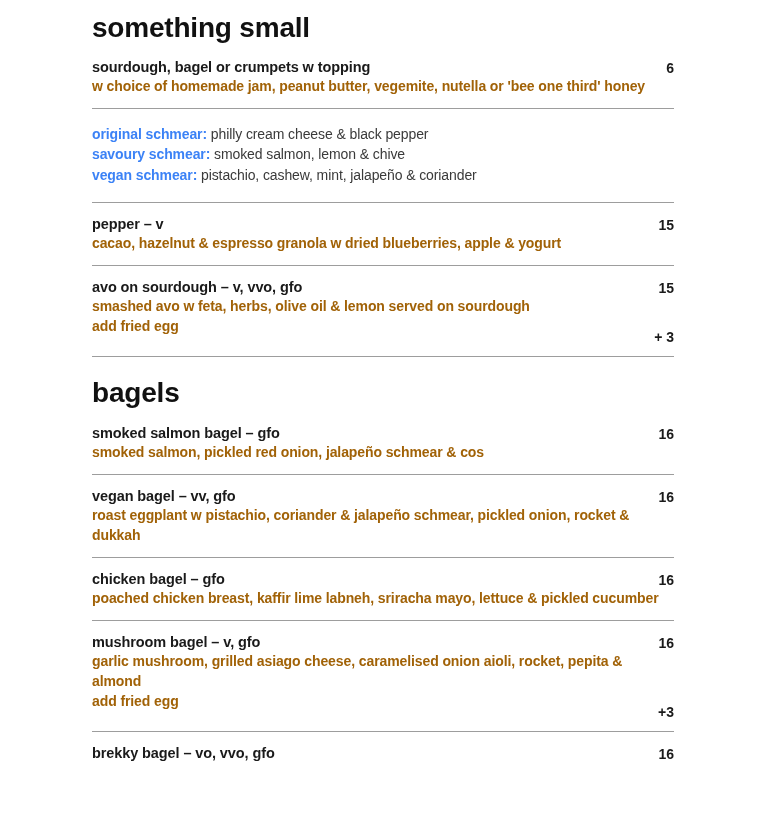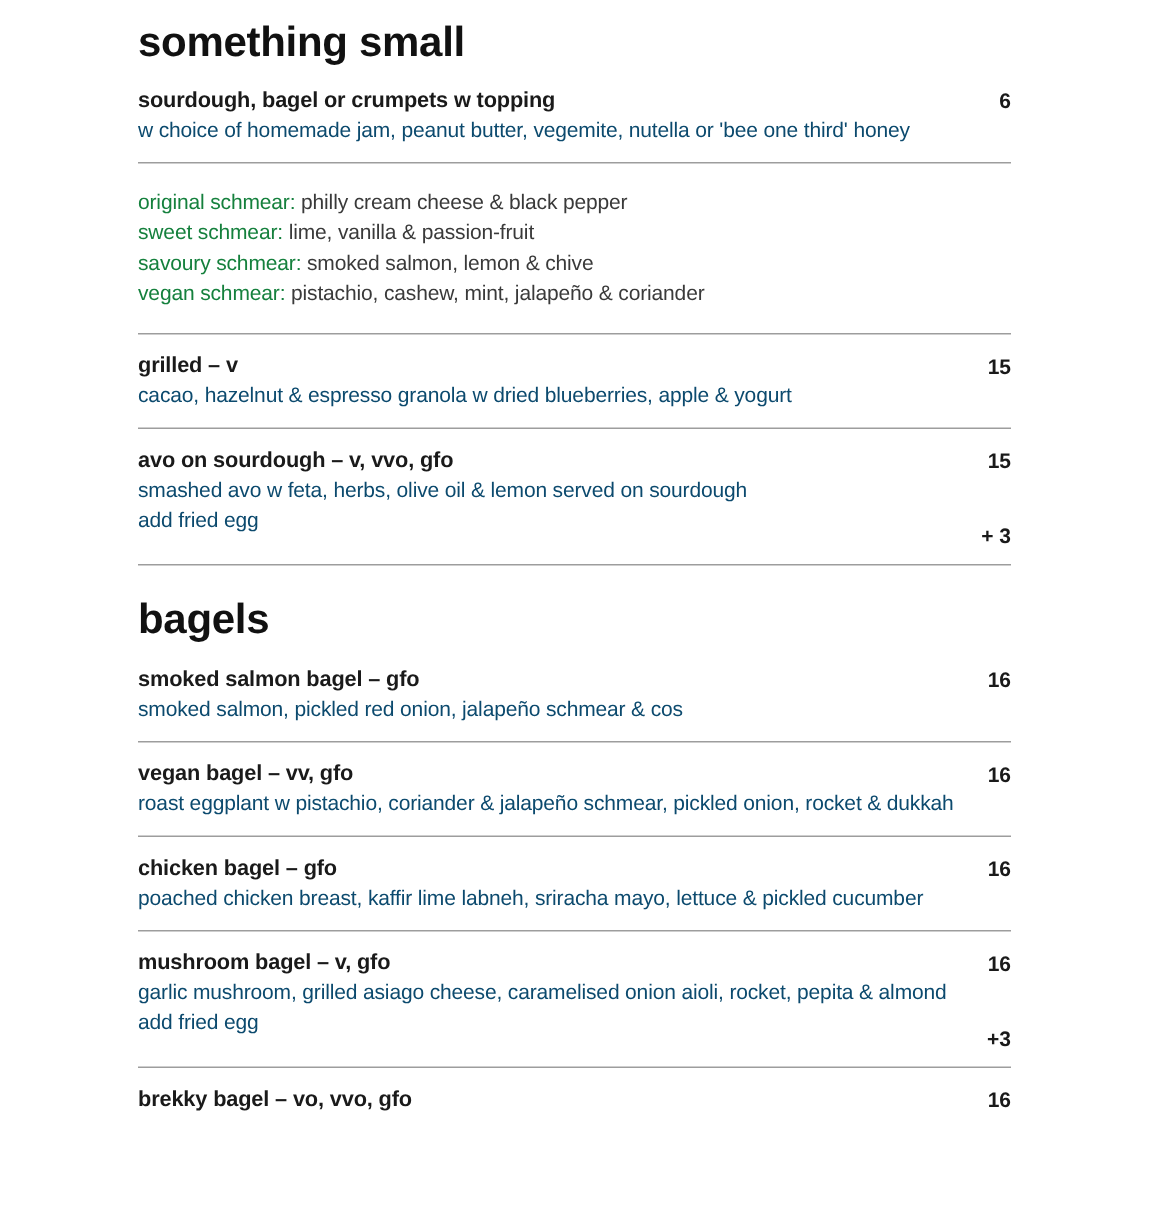--- a/index.html
+++ b/index.html
@@ -48,41 +48,41 @@
     margin-bottom: 0;
   }
   .item.no-rule {
     border-bottom: none;
   }
   .item + .item {
     padding-top: 12px;
   }
   .item-head {
     display: flex;
-    align-items: center;
+    align-items: flex-end;
     justify-content: space-between;
   }
   .item-title {
     font-size: 14.5px;
     font-weight: bold;
     color: #1a1a1a;
     letter-spacing: -0.1px;
     line-height: 1.25;
   }
   .item-price {
     font-size: 14px;
     font-weight: bold;
     color: #1a1a1a;
     white-space: nowrap;
     padding-left: 14px;
   }
   .item-desc {
     font-size: 14px;
-    font-weight: normal;
-    color: #0c4a6e;
+    font-weight: bold;
+    color: #a16207;
     line-height: 1.42;
     letter-spacing: -0.1px;
     margin-top: 1px;
   }
   .addon-row {
     display: flex;
     align-items: flex-start;
     justify-content: space-between;
   }
   .addon-row .item-desc {
@@ -97,22 +97,22 @@
     align-self: flex-end;
     margin-top: 12px;
   }
   .sub-line {
     font-size: 14px;
     color: #3a3a3a;
     line-height: 1.45;
     letter-spacing: -0.1px;
   }
   .sub-line .sub-label {
-    font-weight: normal;
-    color: #15803d;
+    font-weight: bold;
+    color: #3b82f6;
   }
   .sub-list {
     margin-top: 3px;
     margin-bottom: 2px;
   }
   .spacer-sm { height: 4px; }
 </style>
 </head>
 <body>
 
@@ -128,37 +128,34 @@
           <div class="item-price">6</div>
         </div>
         <div class="item-desc">w choice of homemade jam, peanut butter, vegemite, nutella or 'bee one third' honey</div>
       </div>
 
 
       <div class="item">
         <div class="sub-list">
           <div class="sub-line">
             <span class="sub-label">original schmear:</span><span> philly cream cheese &amp; black pepper</span>
-          </div>
-          <div class="sub-line">
-            <span class="sub-label">sweet schmear:</span><span> lime, vanilla &amp; passion-fruit</span>
           </div>
           <div class="sub-line">
             <span class="sub-label">savoury schmear:</span><span> smoked salmon, lemon &amp; chive</span>
           </div>
           <div class="sub-line">
             <span class="sub-label">vegan schmear:</span><span> pistachio, cashew, mint, jalapeño &amp; coriander</span>
           </div>
         </div>
         <div class="spacer-sm"></div>
       </div>
 
       <div class="item">
         <div class="item-head">
-          <div class="item-title">grilled – v</div>
+          <div class="item-title">pepper – v</div>
           <div class="item-price">15</div>
         </div>
         <div class="item-desc">cacao, hazelnut &amp; espresso granola w dried blueberries, apple &amp; yogurt</div>
       </div>
 
       <div class="item">
         <div class="item-head">
           <div class="item-title">avo on sourdough – v, vvo, gfo</div>
           <div class="item-price">15</div>
         </div>

